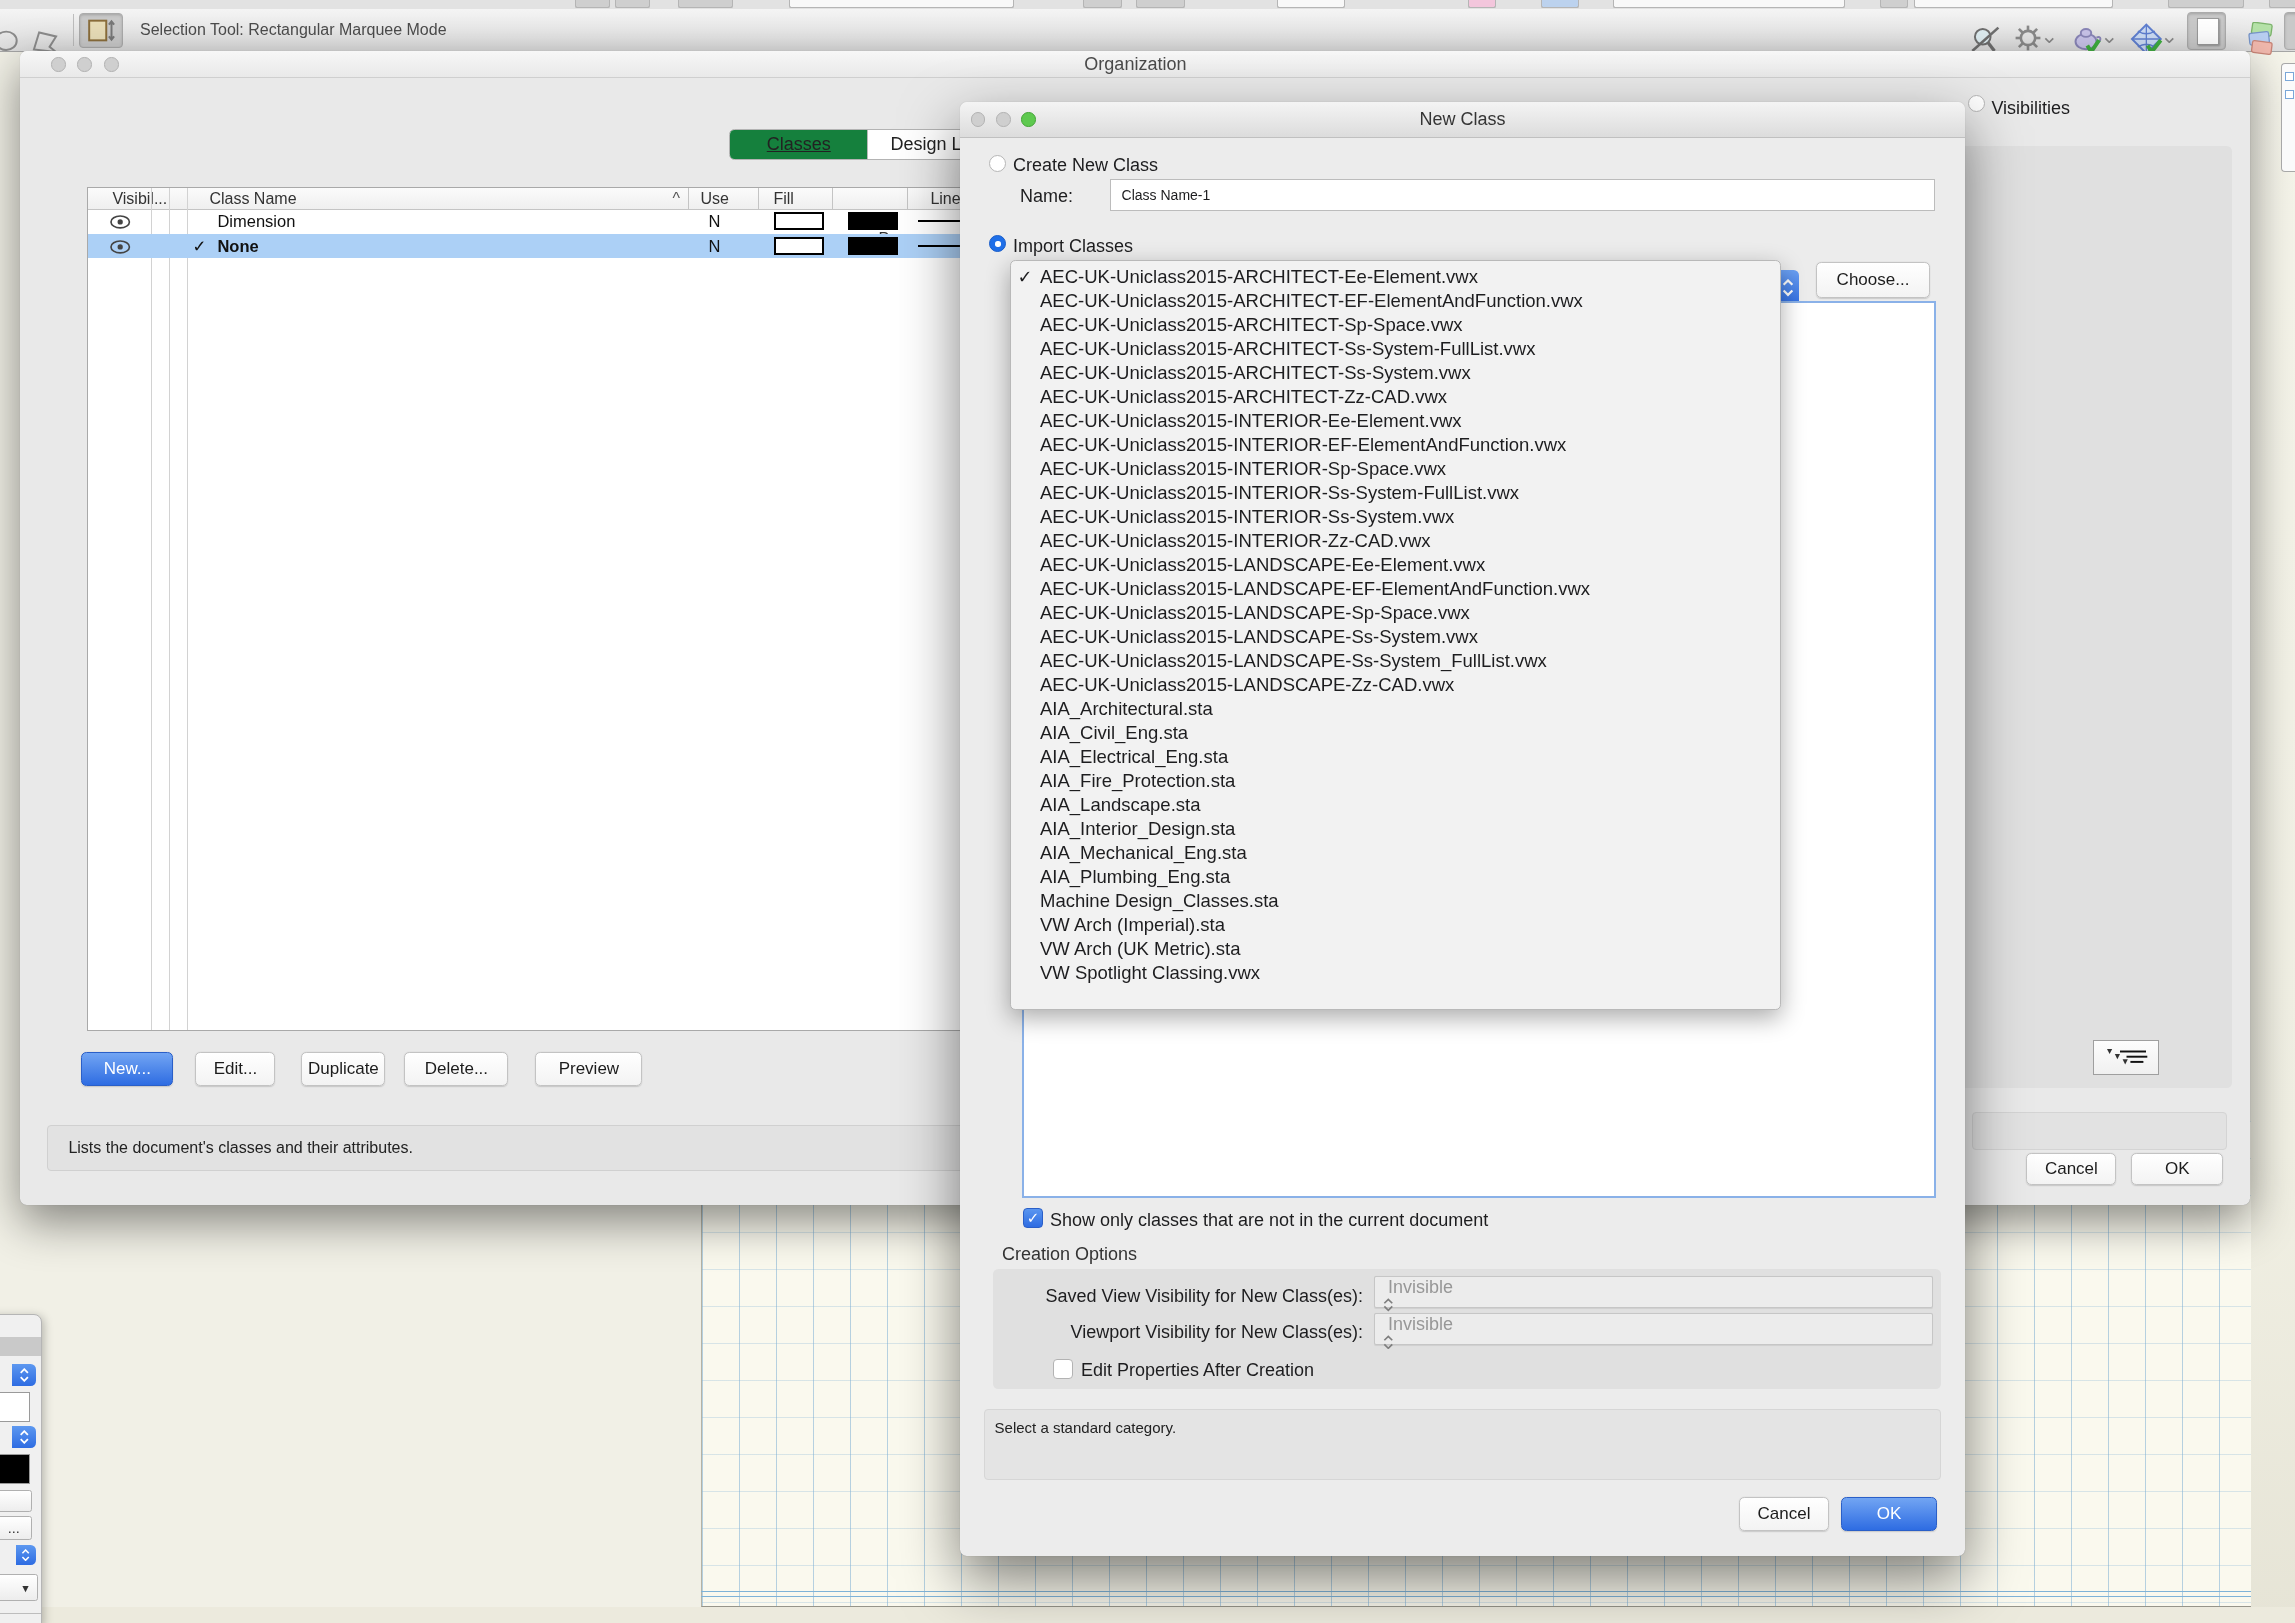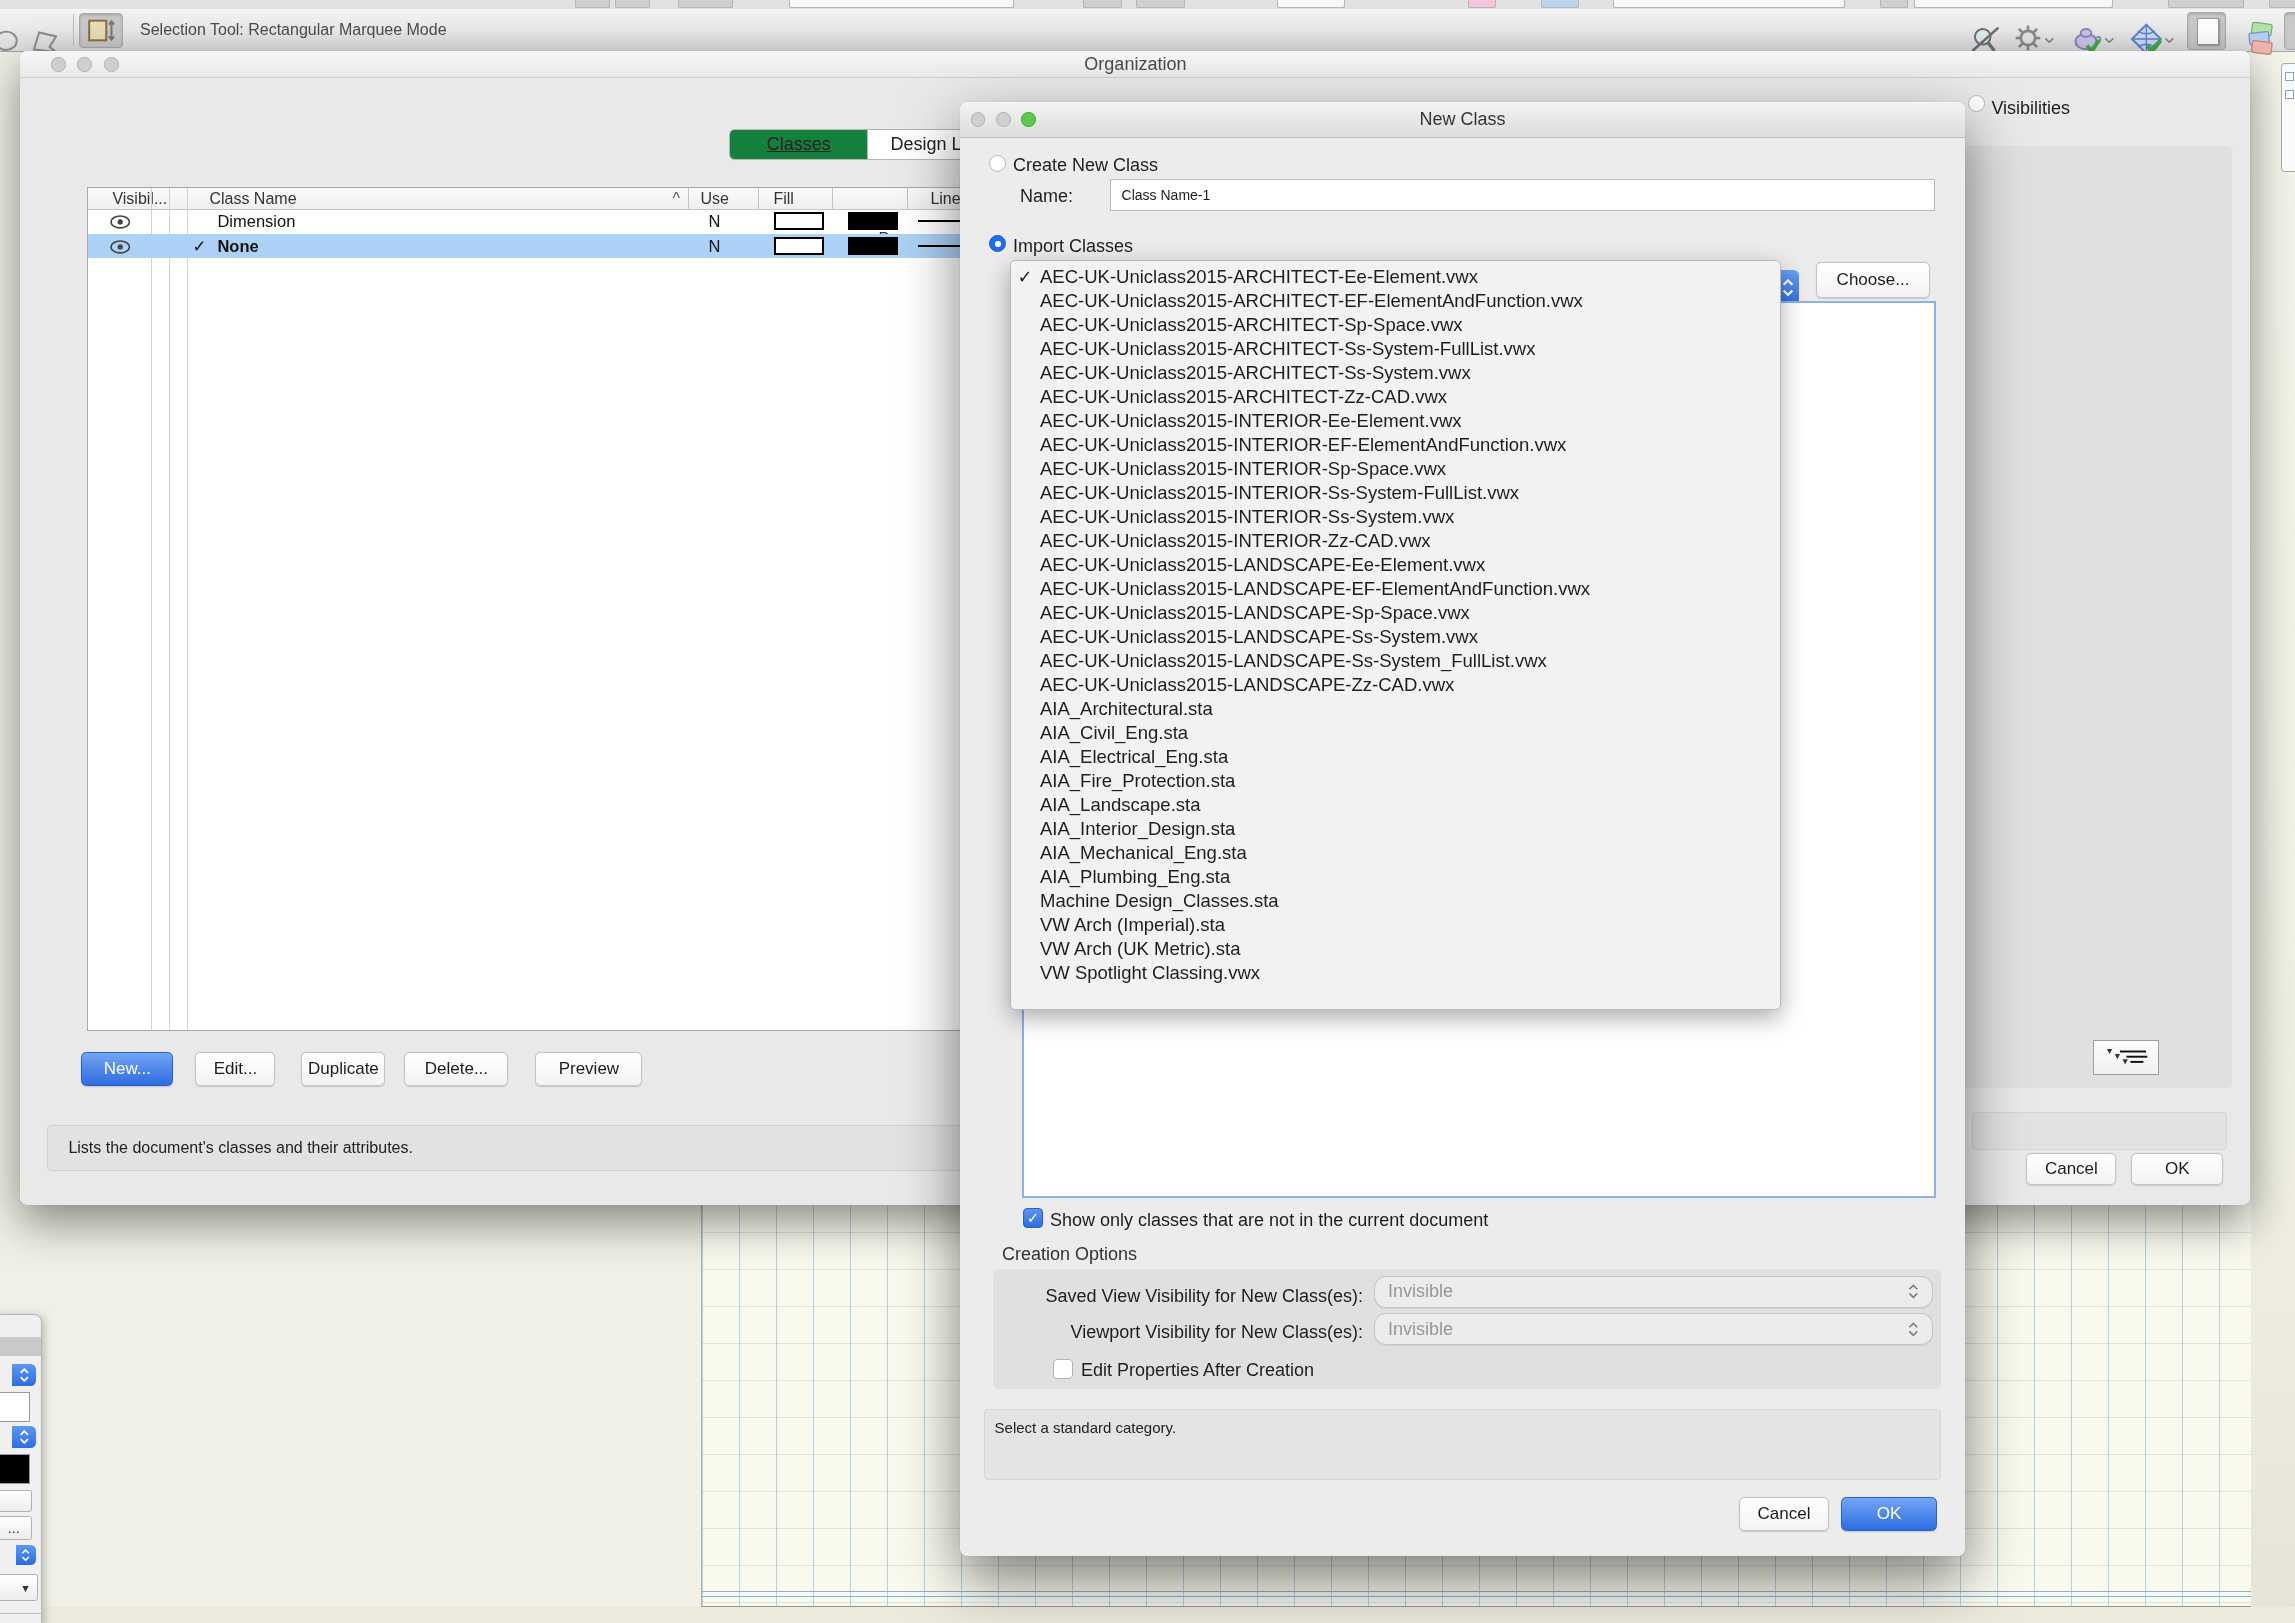--- a/index.html
+++ b/index.html
@@ -36,22 +36,22 @@
   .mac-btn.blue{background:linear-gradient(to bottom,#72a5f3,#2e6ce2);border-color:#2a5fc8;color:#fff;}
   .traffic{position:absolute;border-radius:50%;width:14.5px;height:14.5px;background:#cfcfcf;border:0.7px solid #b2b2b2;box-sizing:border-box;}
   .traffic.green{background:#5ec94f;border-color:#43a436;}
   .radio{position:absolute;width:17px;height:17px;border-radius:50%;background:#fff;border:0.7px solid #b6b6b6;box-sizing:border-box;}
   .radio.on{background:#1f6fe8;border-color:#1a5ec9;}
   .radio.on::after{content:"";position:absolute;left:5.3px;top:5.3px;width:5.3px;height:5.3px;border-radius:50%;background:#fff;}
   .checkbox{position:absolute;width:20px;height:20px;border-radius:4px;background:#fff;border:0.7px solid #b3b3b3;box-sizing:border-box;}
   .checkbox.on{background:linear-gradient(to bottom,#5a96f0,#2e6ce2);border-color:#2a5fc8;color:#fff;
     font-size:15px;font-weight:bold;display:flex;align-items:center;justify-content:center;}
   .label{position:absolute;font-size:18px;color:#1d1d1f;white-space:nowrap;}
-  .popup{position:absolute;background:#ececec;border:0.7px solid #c6c6c6;border-radius:12px;
-    display:flex;align-items:center;box-shadow:0 0.7px 0.7px rgba(0,0,0,.08);}
+  .popup{position:absolute;background:#ececec;border:0.7px solid #c6c6c6;border-radius:2px;
+    display:flex;align-items:flex-start;box-shadow:0 0.7px 0.7px rgba(0,0,0,.08);flex-direction:column;}
   .popup .val{flex:1;font-size:18px;color:#979797;padding-left:13px;}
   .popup .steppers{width:26px;display:flex;flex-direction:column;align-items:center;gap:1.3px;padding-right:5.3px;color:#7e7e7e;}
   
   #org{left:20.4px;top:51px;width:2230px;height:1154px;background:#e9e9e9;border-radius:6.6px;
     box-shadow:0 16.5px 46px rgba(0,0,0,.45), 0 0 0.7px #9a9a9a;}
   #org-titlebar{position:absolute;left:0;top:0;width:100%;height:26px;border-radius:6.6px 6.6px 0 0;
     background:linear-gradient(to bottom,#f7f7f7,#e9e9e9);border-bottom:0.7px solid #cfcfcf;
     display:flex;align-items:center;justify-content:center;font-size:18px;color:#4a4a4a;}
   #org-tabs{position:absolute;left:709px;top:78px;height:29px;display:flex;
     border:0.7px solid #b3b3b3;border-radius:5.3px;overflow:hidden;background:#fff;}

